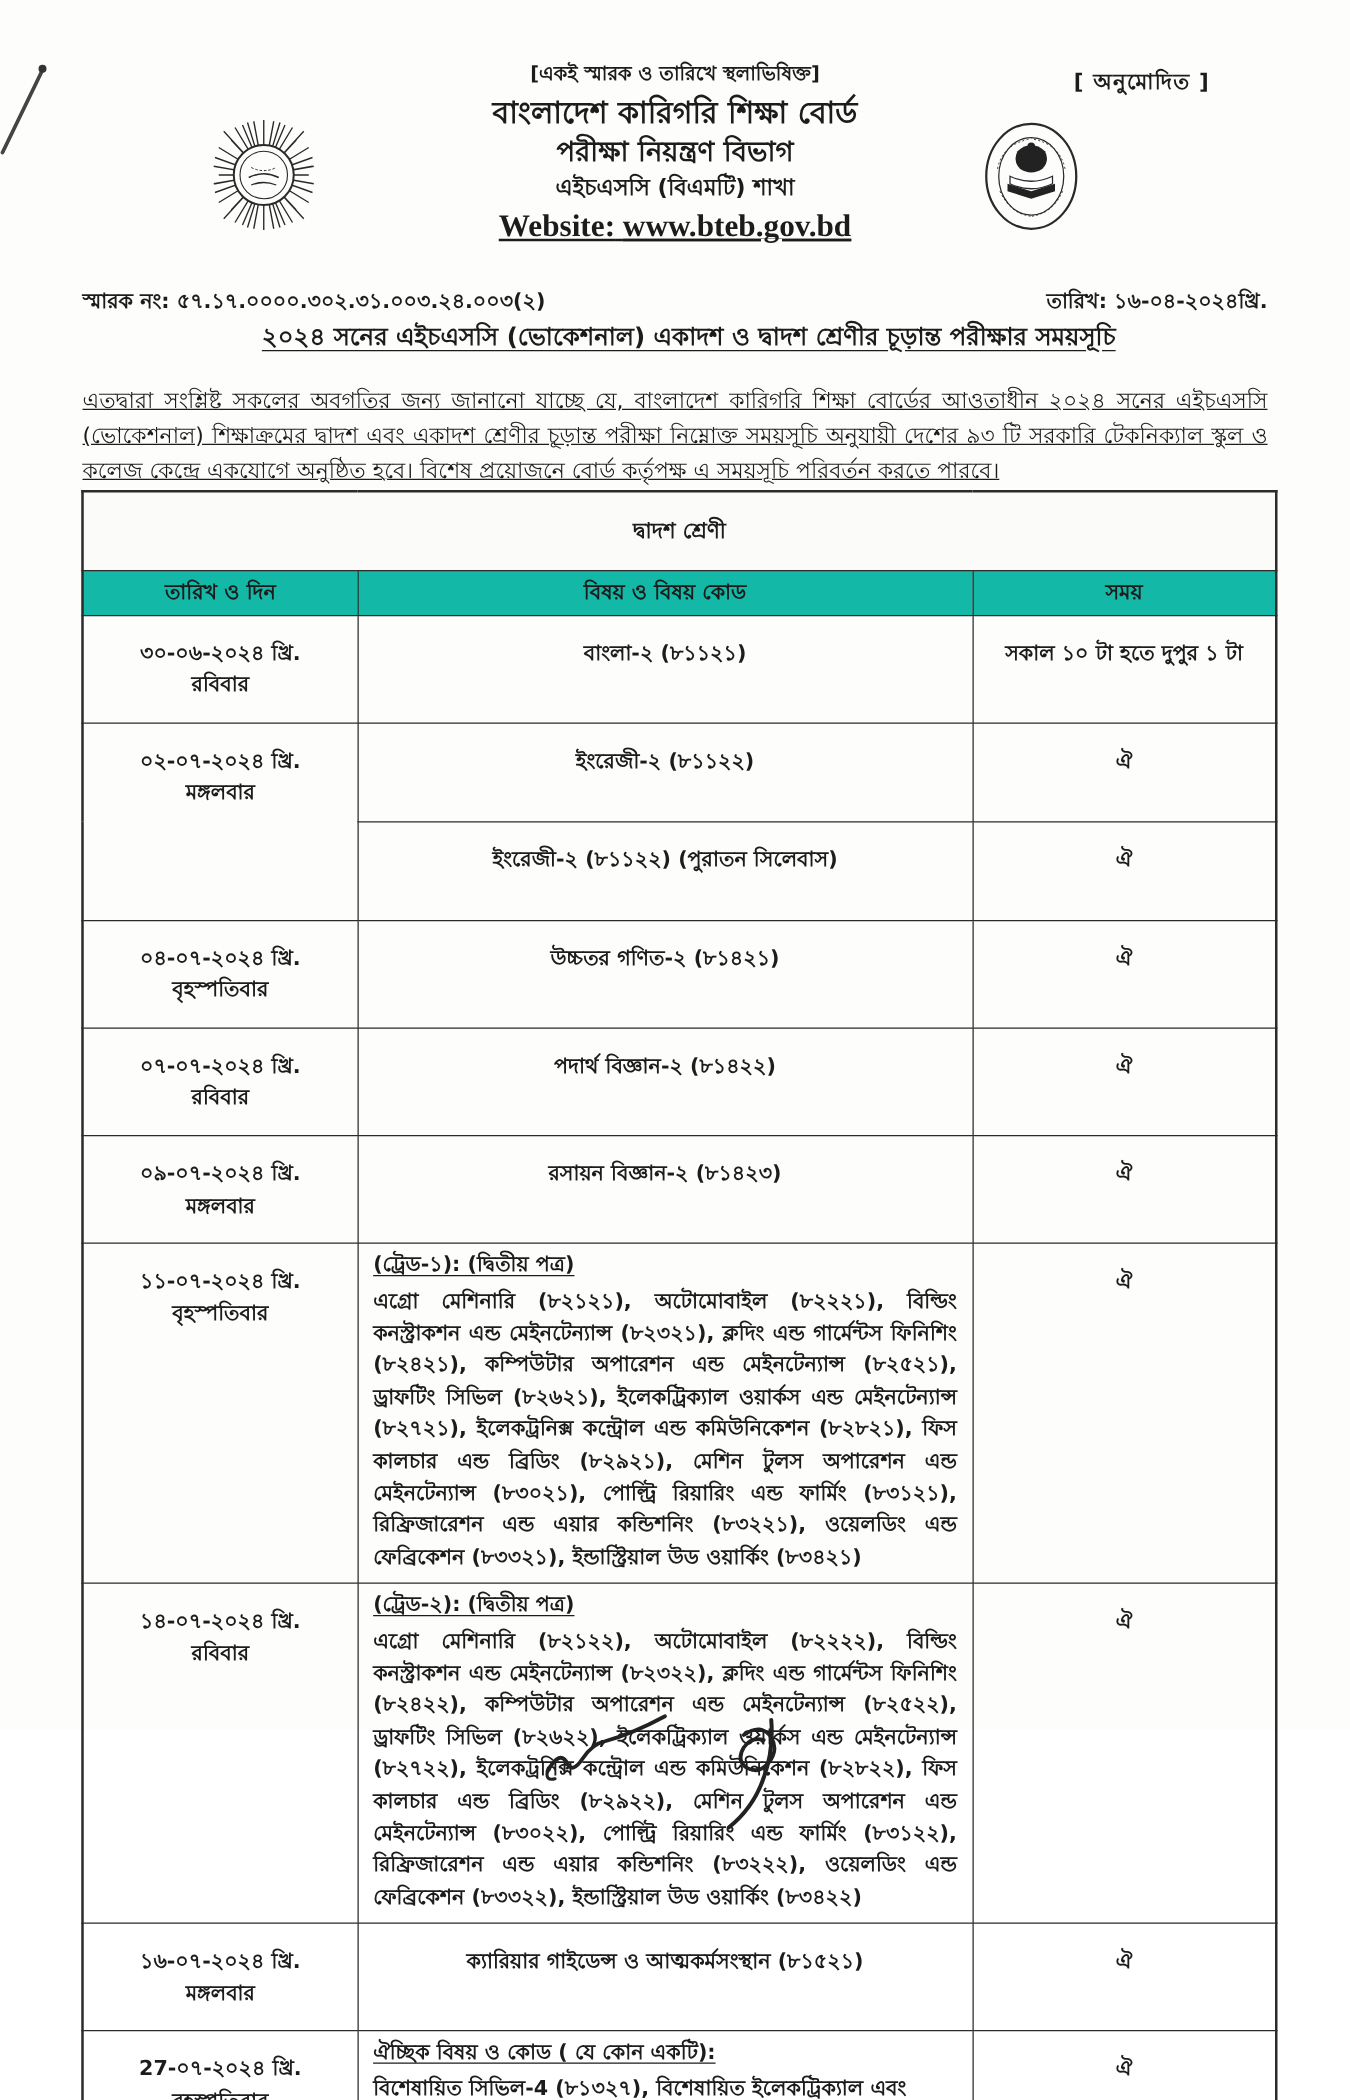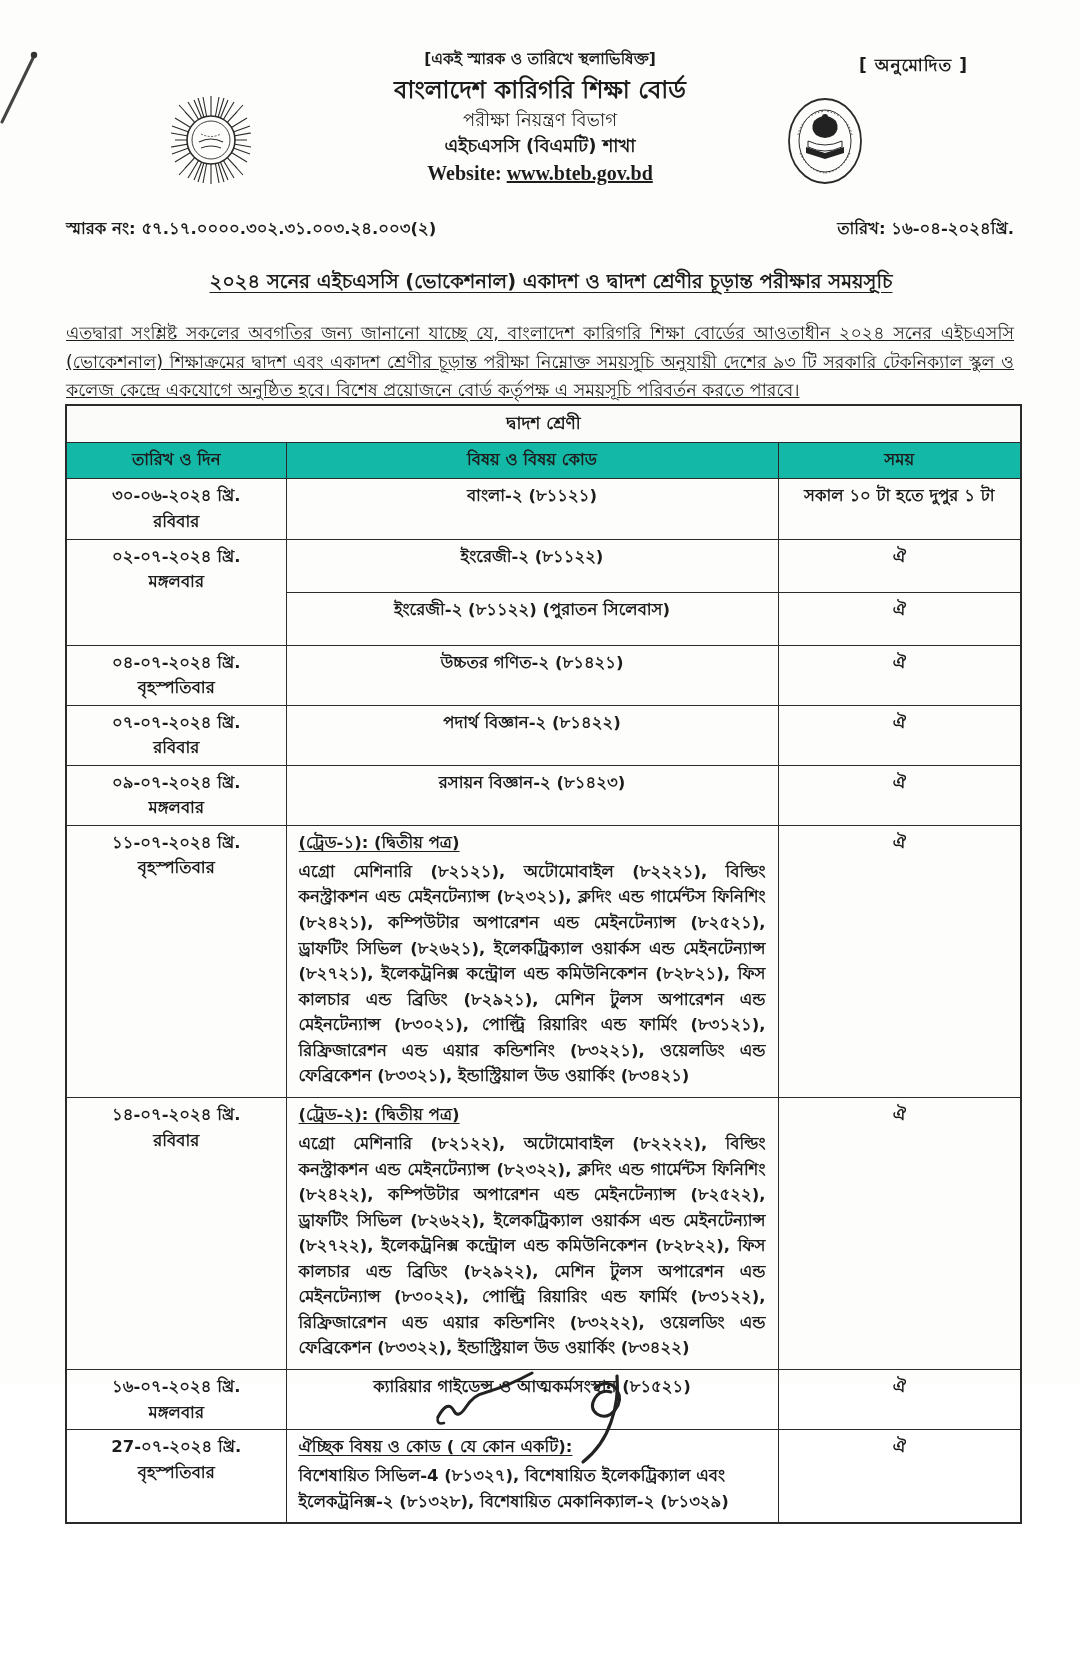--- a/index.html
+++ b/index.html
@@ -15,58 +15,58 @@
   .corner-slash{position:absolute;top:30px;left:0;}
   .approved-stamp{
     position:absolute;top:52px;right:112px;
     font-size:17px;font-weight:700;letter-spacing:1px;
   }
 
   
   .letterhead{padding-top:50px;text-align:center;line-height:1.25;}
   .lh-note{font-size:15.5px;font-weight:700;}
   .lh-org{font-size:24px;font-weight:700;margin-top:6px;}
-  .lh-dept{font-size:18px;font-weight:400;margin-top:4px;}
+  .lh-dept{font-size:22px;font-weight:700;margin-top:4px;}
   .lh-section{font-size:18px;font-weight:600;margin-top:3px;}
-  .lh-web{font-size:20px;font-weight:700;margin-top:4px;font-family:"Liberation Serif","DejaVu Serif",serif;}
+  .lh-web{font-size:25px;font-weight:700;margin-top:4px;font-family:"Liberation Serif","DejaVu Serif",serif;text-decoration:underline;}
   .lh-web .url{text-decoration:underline;}
   .logo{position:absolute;}
   .logo-left{top:90px;left:163px;}
   .logo-right{top:97px;left:786px;}
 
   
   .memo-row{
     display:flex;justify-content:space-between;align-items:flex-end;
     margin:30px 66px 0 66px;font-size:16.5px;font-weight:600;
   }
 
   
   .doc-title{
-    text-align:center;margin-top:24px;
+    text-align:center;
     font-size:19.5px;font-weight:700;text-decoration:underline;
     text-underline-offset:4px;
     padding-left:22px;
   }
   .intro{
     margin:20px 66px 0 66px;
     font-size:17.5px;font-weight:500;line-height:1.62;text-align:justify;text-decoration:underline;
   }
   .section-label{
     margin:26px 0 8px 66px;display:inline-block;
     font-size:17.5px;font-weight:700;text-decoration:underline;
     text-underline-offset:3px;
   }
 
   
   table.schedule{
     width:955px;margin-left:65px;border-collapse:collapse;
     table-layout:fixed;font-size:16.5px;
   }
   table.schedule td,table.schedule th{
-    border:1.6px solid #2b2b2b;padding:4px 6px;vertical-align:top;
+    border:1.6px solid #2b2b2b;padding:17px 6px;vertical-align:top;
   }
   table.schedule{border:2.5px solid #2b2b2b;}
   td.caption-cell{
     text-align:center;font-weight:700;font-size:17px;padding:5px 0;
     background:#fbfbf9;
   }
   tr.head-row td{
     background:#14b8a6;text-align:center;font-weight:700;padding:4px 0;
   }
   col.c1{width:220px;} col.c2{width:492px;} col.c3{width:243px;}

